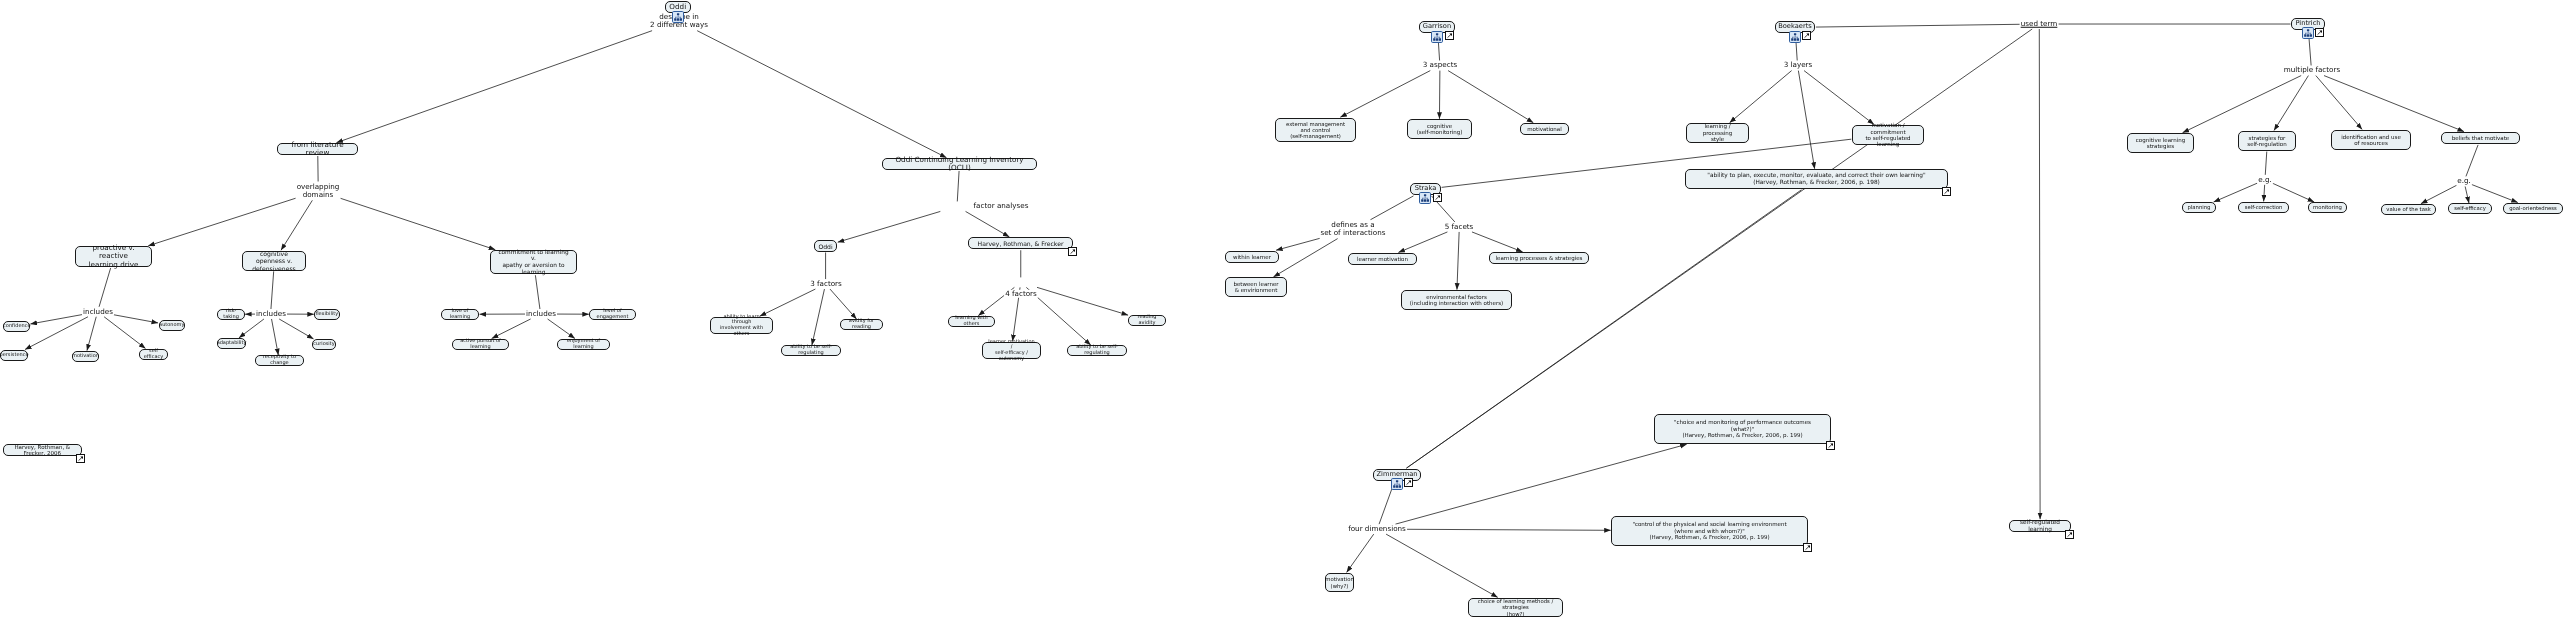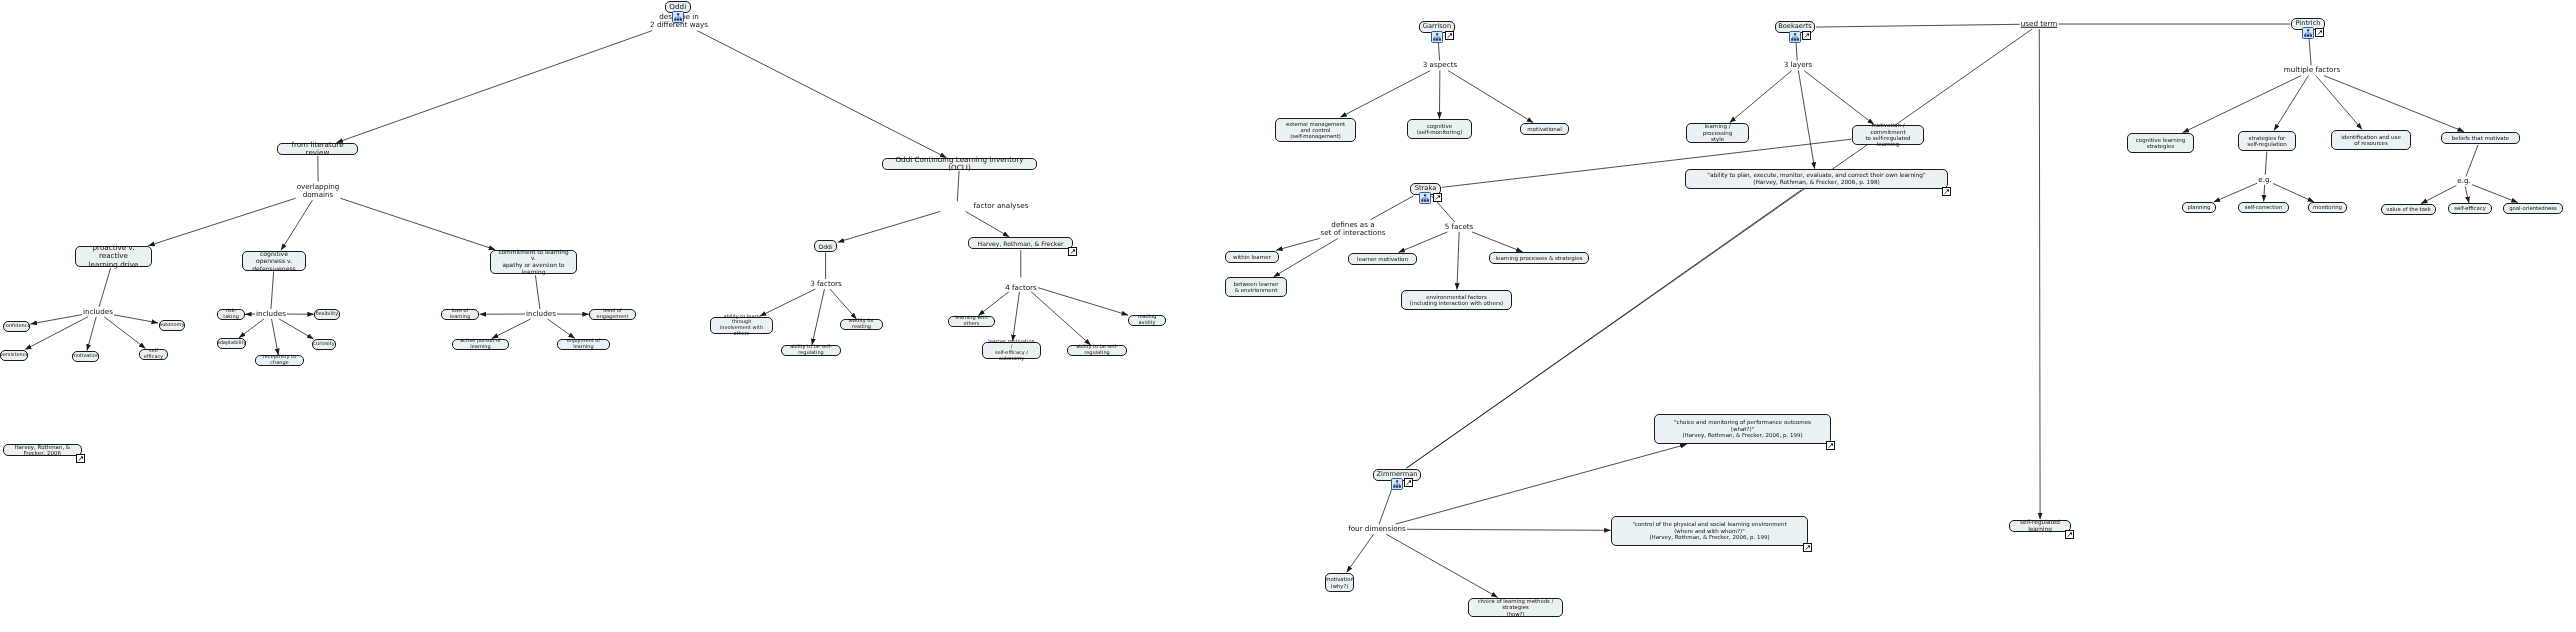--- a/index.html
+++ b/index.html
@@ -144,21 +144,21 @@
   <div id="labels-layer">
       <div class="linklabel" style="left: 679px; top: 21px; color: rgb(17, 17, 17);"><span>describe in
 2 different ways</span></div>
       <div class="linklabel" style="left: 318px; top: 191px; color: rgb(17, 17, 17);"><span>overlapping
 domains</span></div>
       <div class="linklabel" style="left: 957px; top: 206px; color: rgb(17, 17, 17); margin-left: 44px;"><span>factor analyses</span></div>
       <div class="linklabel" style="left: 98px; top: 312px; color: rgb(17, 17, 17);"><span>includes</span></div>
       <div class="linklabel" style="left: 271px; top: 314px; color: rgb(17, 17, 17);"><span>includes</span></div>
       <div class="linklabel" style="left: 541px; top: 314px; color: rgb(17, 17, 17);"><span>includes</span></div>
       <div class="linklabel" style="left: 826px; top: 284px; color: rgb(17, 17, 17); text-align: right;"><span>3 factors</span></div>
-      <div class="linklabel" style="left: 1021px; top: 288px; color: rgb(17, 17, 17);"><span>4 factors</span></div>
+      <div class="linklabel" style="left: 1021px; top: 294px; color: rgb(17, 17, 17);"><span>4 factors</span></div>
       <div class="linklabel" style="left: 1440px; top: 65px; color: rgb(17, 17, 17); text-align: right;"><span>3 aspects</span></div>
       <div class="linklabel" style="left: 1353px; top: 229px; color: rgb(17, 17, 17);"><span>defines as a
 set of interactions</span></div>
       <div class="linklabel" style="left: 1459px; top: 227px; color: rgb(17, 17, 17);"><span>5 facets</span></div>
       <div class="linklabel" style="left: 1798px; top: 65px; color: rgb(17, 17, 17);"><span>3 layers</span></div>
       <div class="linklabel" style="left: 2312px; top: 70px; color: rgb(17, 17, 17);"><span>multiple factors</span></div>
       <div class="linklabel" style="left: 2265px; top: 180px; color: rgb(17, 17, 17);"><span>e.g.</span></div>
       <div class="linklabel" style="left: 2464px; top: 181px; color: rgb(17, 17, 17);"><span>e.g.</span></div>
       <div class="linklabel" style="left: 1377px; top: 529px; color: rgb(17, 17, 17);"><span>four dimensions</span></div>
       <div class="linklabel" style="left: 2039px; top: 24px; color: rgb(17, 17, 17); text-decoration: underline;"><span>used term</span></div>

